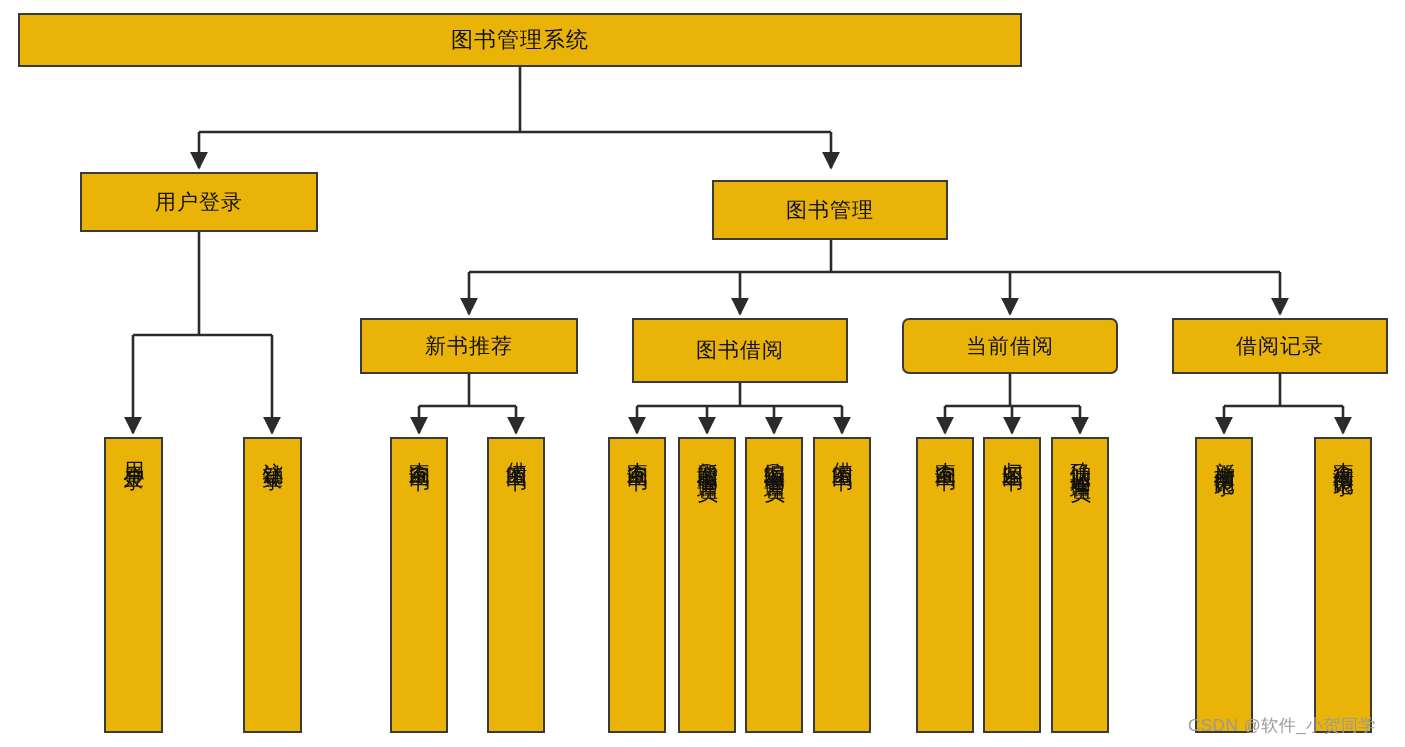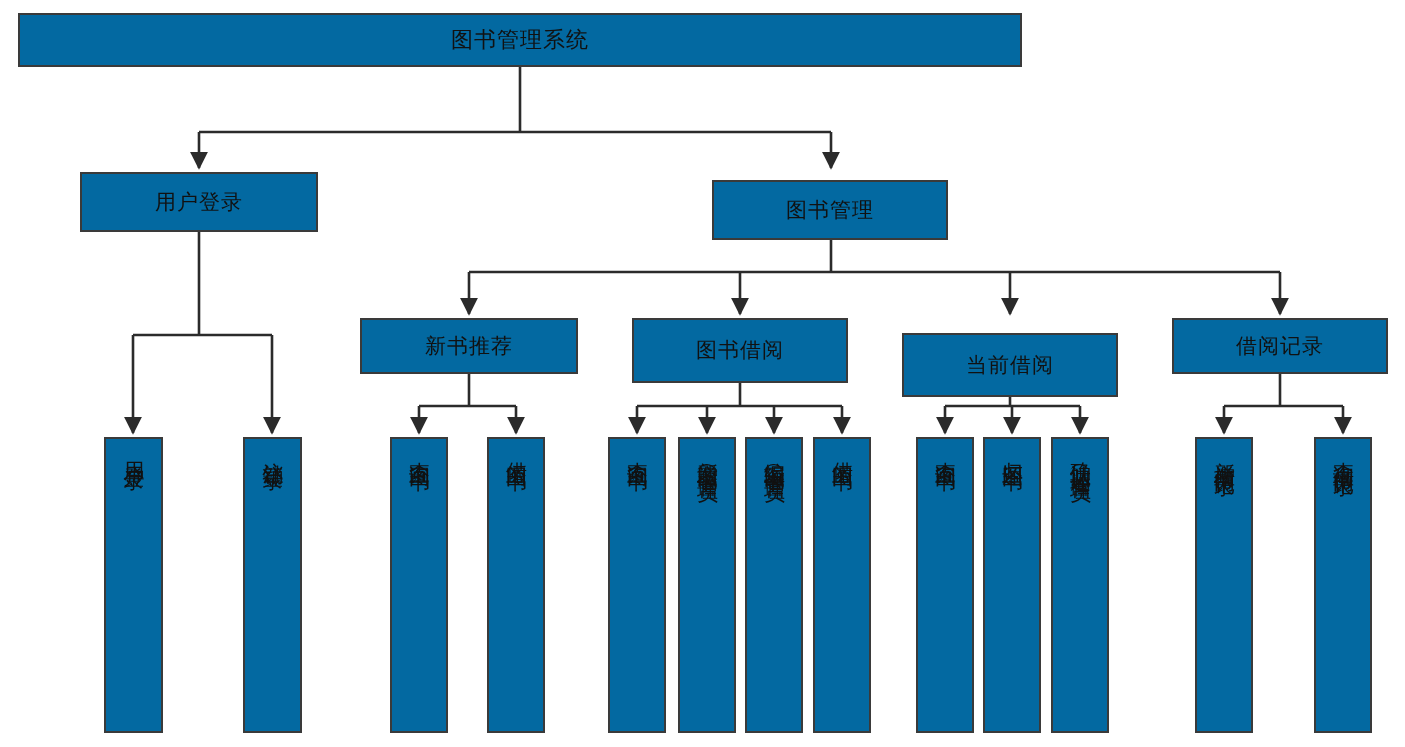--- a/index.html
+++ b/index.html
@@ -7,21 +7,21 @@
   body{
     width:1405px;height:747px;overflow:hidden;
     font-family:"Liberation Sans","DejaVu Sans",sans-serif;
     color:#000000;
   }
   #diagram-root{position:relative;width:1405px;height:747px;}
   svg.edges{position:absolute;top:0;left:0;width:1405px;height:747px;}
   .node{
     position:absolute;
     box-sizing:border-box;
-    background:#0369a1;
+    background:#eab308;
     border:2.5px solid #3a3a3a;
     display:flex;
     align-items:center;
     justify-content:center;
     text-align:center;
   }
   .node .node-label{
     font-size:21px;
     line-height:1.25;
     letter-spacing:1px;
@@ -117,21 +117,21 @@
   <div class="node" style="left:712px;top:180px;width:236px;height:60px;">
     <span class="node-label">图书管理</span>
   </div>
 
   <div class="node" style="left:360px;top:318px;width:218px;height:56px;justify-content:center;">
     <span class="node-label">新书推荐</span>
   </div>
   <div class="node" style="left:632px;top:318px;width:216px;height:65px;">
     <span class="node-label">图书借阅</span>
   </div>
-  <div class="node" style="left:902px;top:333px;width:216px;height:64px;">
+  <div class="node" style="left:902px;top:318px;width:216px;height:56px;border-radius:7px;">
     <span class="node-label">当前借阅</span>
   </div>
   <div class="node" style="left:1172px;top:318px;width:216px;height:56px;text-align:right;">
     <span class="node-label">借阅记录</span>
   </div>
 
   <div class="node node-vertical" style="left:104px;top:437px;width:59px;height:296px;">
     <span class="node-label">用户登录</span>
   </div>
   <div class="node node-vertical" style="left:243px;top:437px;width:59px;height:296px;">
@@ -168,14 +168,15 @@
     <span class="node-label">确认归还（管理员）</span>
   </div>
 
   <div class="node node-vertical" style="left:1195px;top:437px;width:58px;height:296px;">
     <span class="node-label">新增借阅记录</span>
   </div>
   <div class="node node-vertical" style="left:1314px;top:437px;width:58px;height:296px;">
     <span class="node-label">查询借阅记录</span>
   </div>
 
+  <div class="watermark">CSDN @软件_小贺同学</div>
 
 </div>
 
 </body></html>

